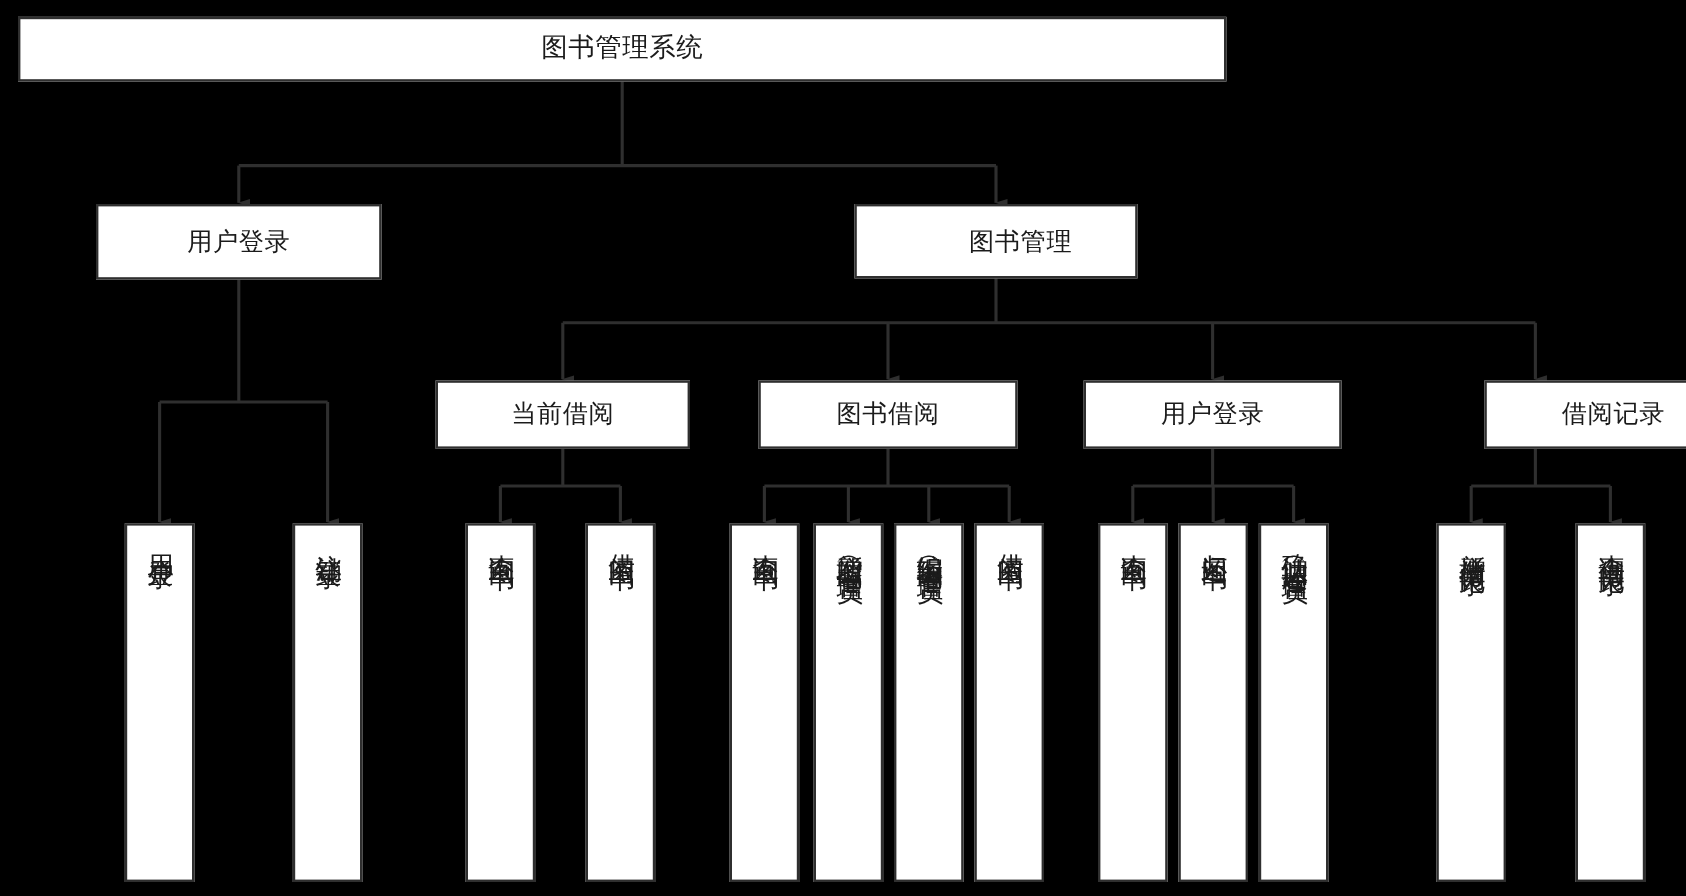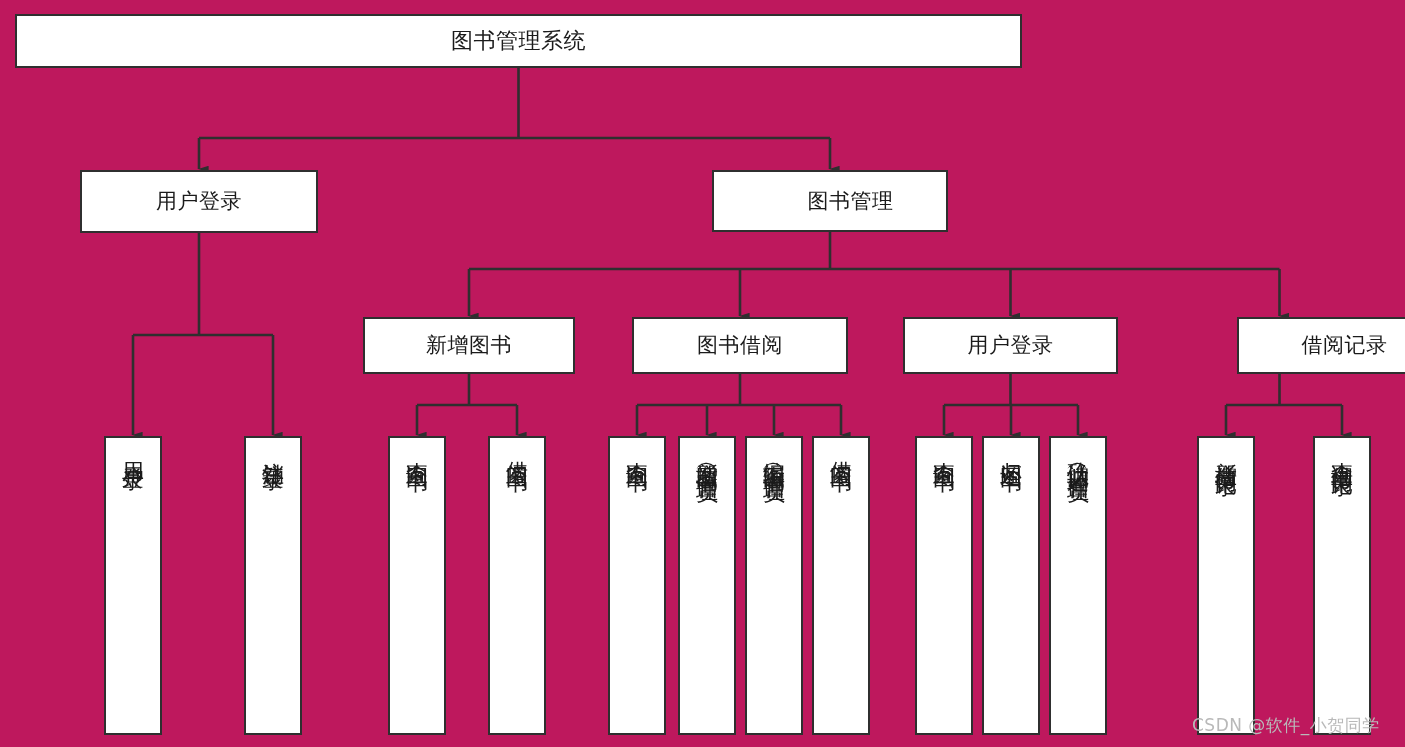--- a/index.html
+++ b/index.html
@@ -10,21 +10,21 @@
   body {
     width: 1405px;
     height: 747px;
     font-family: "DejaVu Sans", "Liberation Sans", sans-serif;
     overflow: hidden;
   }
   #diagram-root {
     position: relative;
     width: 1405px;
     height: 747px;
-    background: #be185d;
+    background: #000000;
   }
   #diagram-svg {
     position: absolute;
     left: 0;
     top: 0;
   }
   .node-box {
     position: absolute;
     box-sizing: border-box;
     border: 2.5px solid #2f2f2f;
@@ -119,21 +119,21 @@
       <div class="node-box node-h node-root" style="left: 15px; top: 14px; width: 1007px; height: 54px;">
         <span class="node-label">图书管理系统</span>
       </div>
       <div class="node-box node-h" style="left: 80px; top: 170px; width: 238px; height: 63px;">
         <span class="node-label">用户登录</span>
       </div>
       <div class="node-box node-h" style="left: 712px; top: 170px; width: 236px; height: 62px; padding-left: 41px;">
         <span class="node-label">图书管理</span>
       </div>
       <div class="node-box node-h" style="left: 363px; top: 317px; width: 212px; height: 57px;">
-        <span class="node-label">新增图书</span>
+        <span class="node-label">当前借阅</span>
       </div>
       <div class="node-box node-h" style="left: 632px; top: 317px; width: 216px; height: 57px;">
         <span class="node-label">图书借阅</span>
       </div>
       <div class="node-box node-h" style="left: 903px; top: 317px; width: 215px; height: 57px;">
         <span class="node-label">用户登录</span>
       </div>
       <div class="node-box node-h" style="left: 1237px; top: 317px; width: 215px; height: 57px;">
         <span class="node-label">借阅记录</span>
       </div>
@@ -171,14 +171,13 @@
         <span class="node-label">确认归还（管理员）</span>
       </div>
       <div class="node-box node-v" style="left: 1197px; top: 436px; width: 58px; height: 299px;">
         <span class="node-label">新增借阅记录</span>
       </div>
       <div class="node-box node-v" style="left: 1313px; top: 436px; width: 58px; height: 299px;">
         <span class="node-label">查询借阅记录</span>
       </div>
     </div>
 
-  <div class="watermark" style="left: 1192px; top: 714px;">CSDN @软件_小贺同学</div>
 </div>
 
 </body></html>

